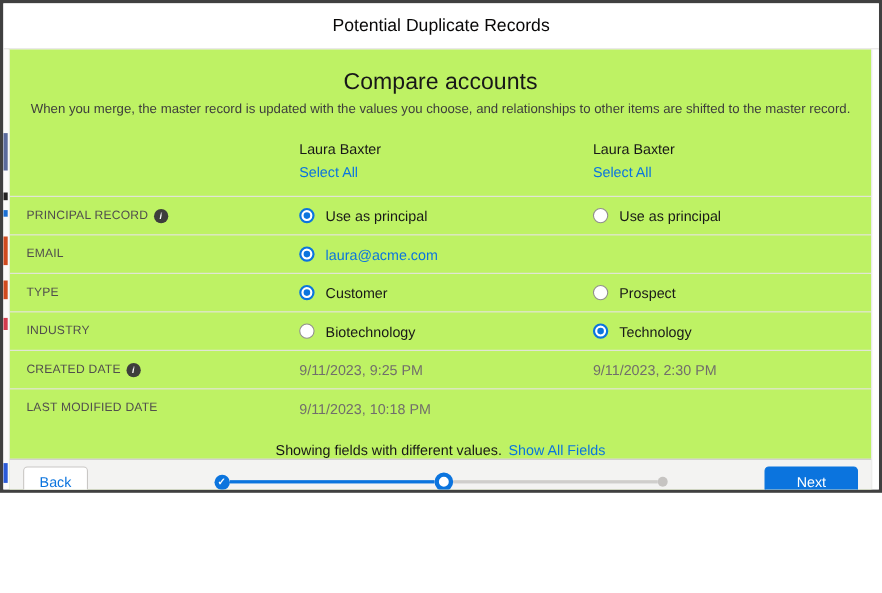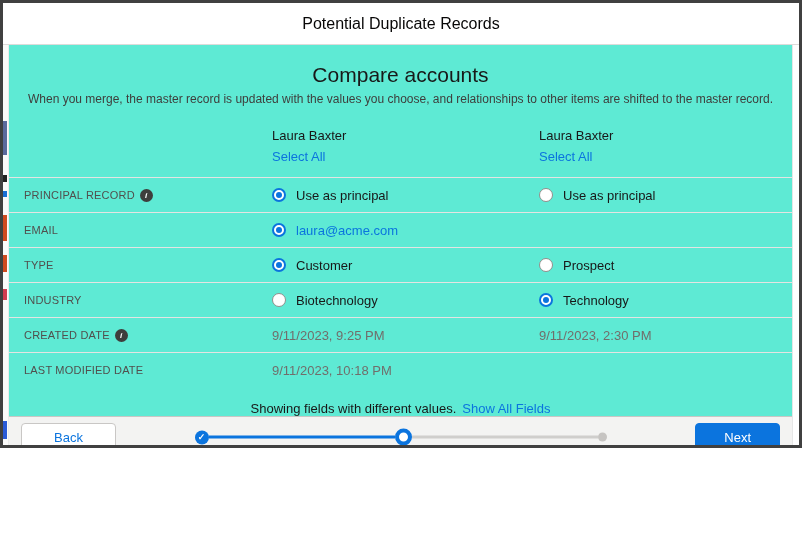--- a/index.html
+++ b/index.html
@@ -18,21 +18,21 @@
 
   
   .modal-header{height:42px;flex:none;display:flex;align-items:center;justify-content:center;border-bottom:1px solid #dddbda;background:#fff;}
   .modal-title{font-size:16px;color:#080707;font-weight:400;}
 
   
   .content{flex:1;display:flex;min-height:0;}
   .sliver-left{width:5px;flex:none;position:relative;background:#fbfbfa;}
   .sliver-left .frag{position:absolute;left:0;width:4px;}
   .sliver-right{width:7px;flex:none;background:#fff;border-left:1px solid #e6e6e6;}
-  .panel{flex:1;display:flex;flex-direction:column;background:#5eead4;border-left:1px solid #ececeb;min-width:0;}
+  .panel{flex:1;display:flex;flex-direction:column;background:#bef264;border-left:1px solid #ececeb;min-width:0;}
 
   
   .heading-block{text-align:center;margin-top:18px;}
   .page-title{font-size:21px;font-weight:400;color:var(--text);}
   .page-subtitle{font-size:12px;color:#3e3e3c;margin-top:5px;}
 
   
   .grid{display:grid;grid-template-columns:263px 267px 1fr;align-items:center;}
 
   .col-headers{margin-top:22px;padding-bottom:12px;}
@@ -52,21 +52,21 @@
   .value-muted{font-size:13px;color:var(--muted);}
 
   
   .note{margin-top:14px;text-align:center;font-size:13px;color:var(--text);}
   .note a{color:var(--link);text-decoration:none;margin-left:6px;cursor:pointer;}
 
   .spacer{flex:1;}
 
   
   .footer-bar{height:41px;flex:none;background:var(--bar-bg);border-top:1px solid #c9c7c5;display:flex;align-items:center;padding:0 12px;position:relative;}
-  .btn{font-family:"Liberation Sans",sans-serif;font-size:13px;border-radius:4px;padding:6px 32px;cursor:pointer;}
+  .btn{font-family:"Liberation Sans",sans-serif;font-size:13px;border-radius:4px;padding:6px 14px;cursor:pointer;}
   .btn-back{background:#fff;border:1px solid #c9c7c5;color:var(--accent);}
   .btn-next{background:var(--accent);border:1px solid var(--accent);color:#fff;margin-left:auto;padding:6px 28px;}
 
   
   .progress{position:absolute;left:50%;top:50%;transform:translate(-50%,-50%);width:412px;display:flex;align-items:center;}
   .step{width:9px;height:9px;border-radius:50%;background:#c6c4c2;flex:none;display:flex;align-items:center;justify-content:center;position:relative;}
   .step.complete{width:14px;height:14px;background:var(--accent);}
   .step.current{width:17px;height:17px;background:#fff;border:4px solid var(--accent);}
   .step .glyph{display:none;color:#fff;font-size:9px;font-weight:bold;line-height:1;}
   .step.complete .glyph{display:block;}

